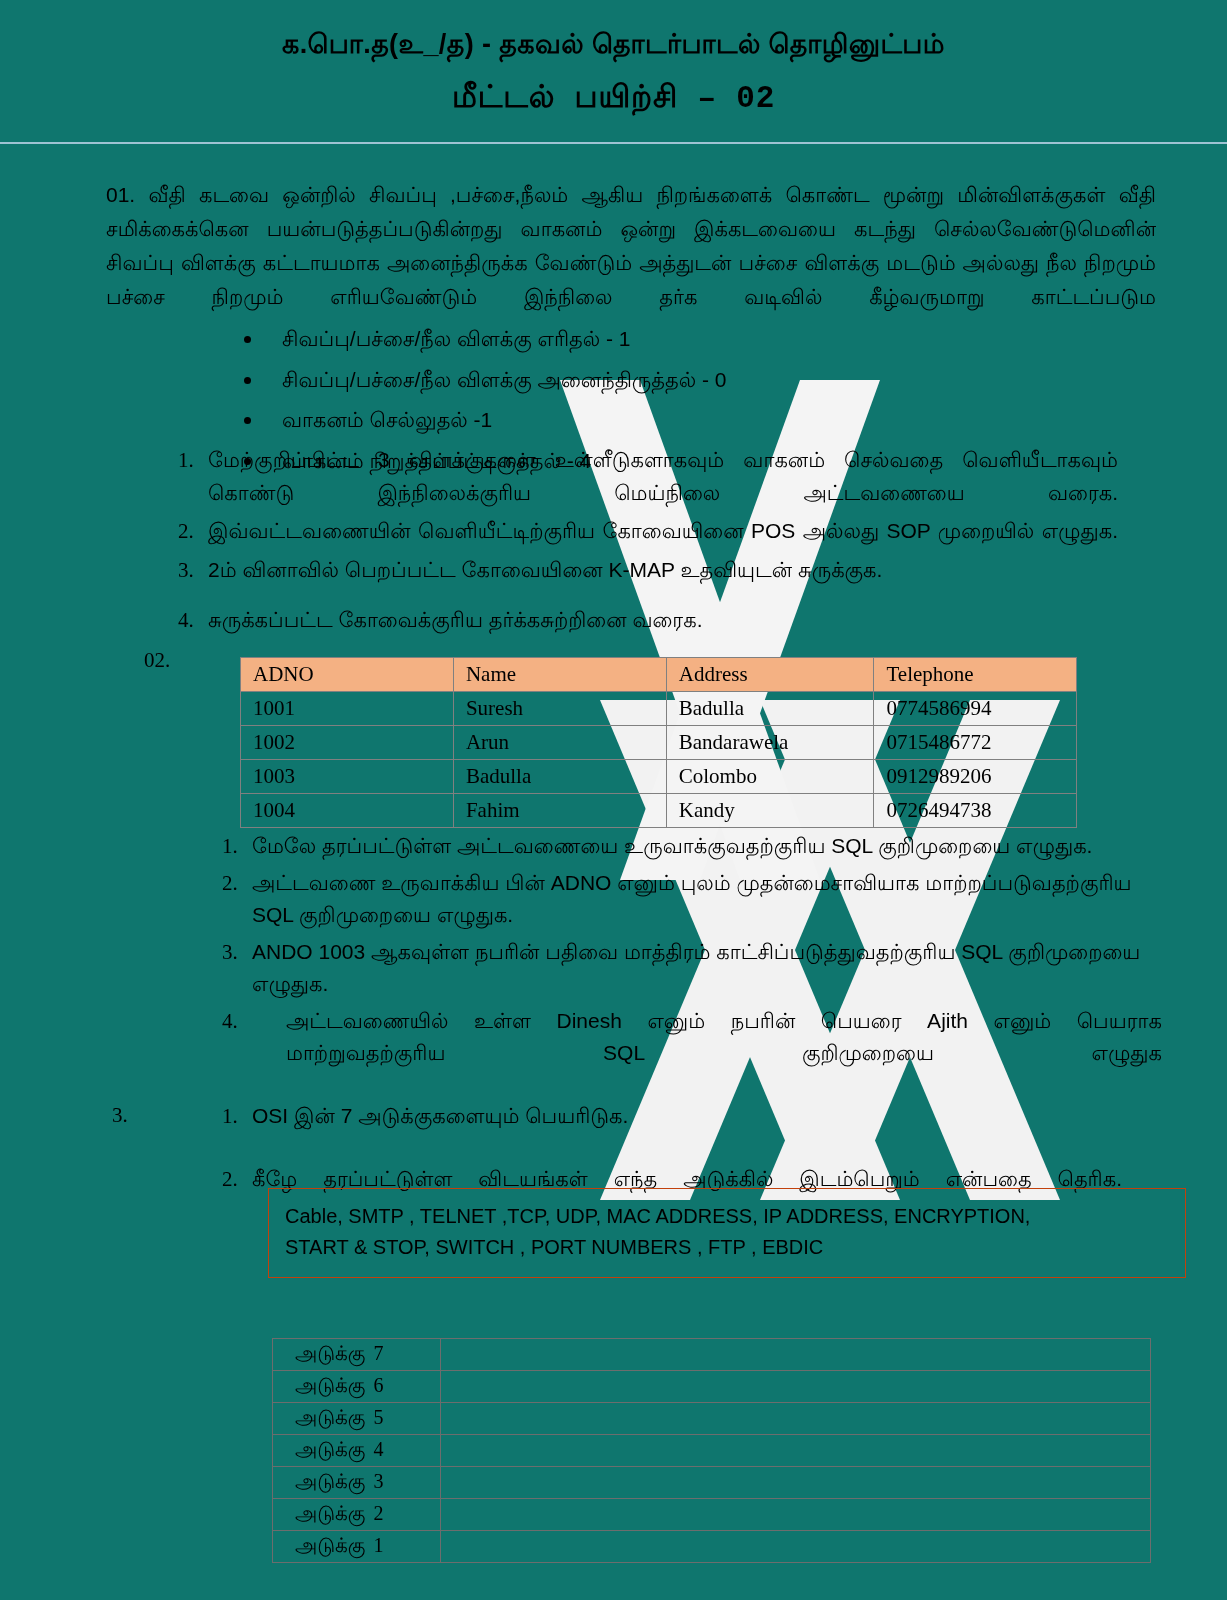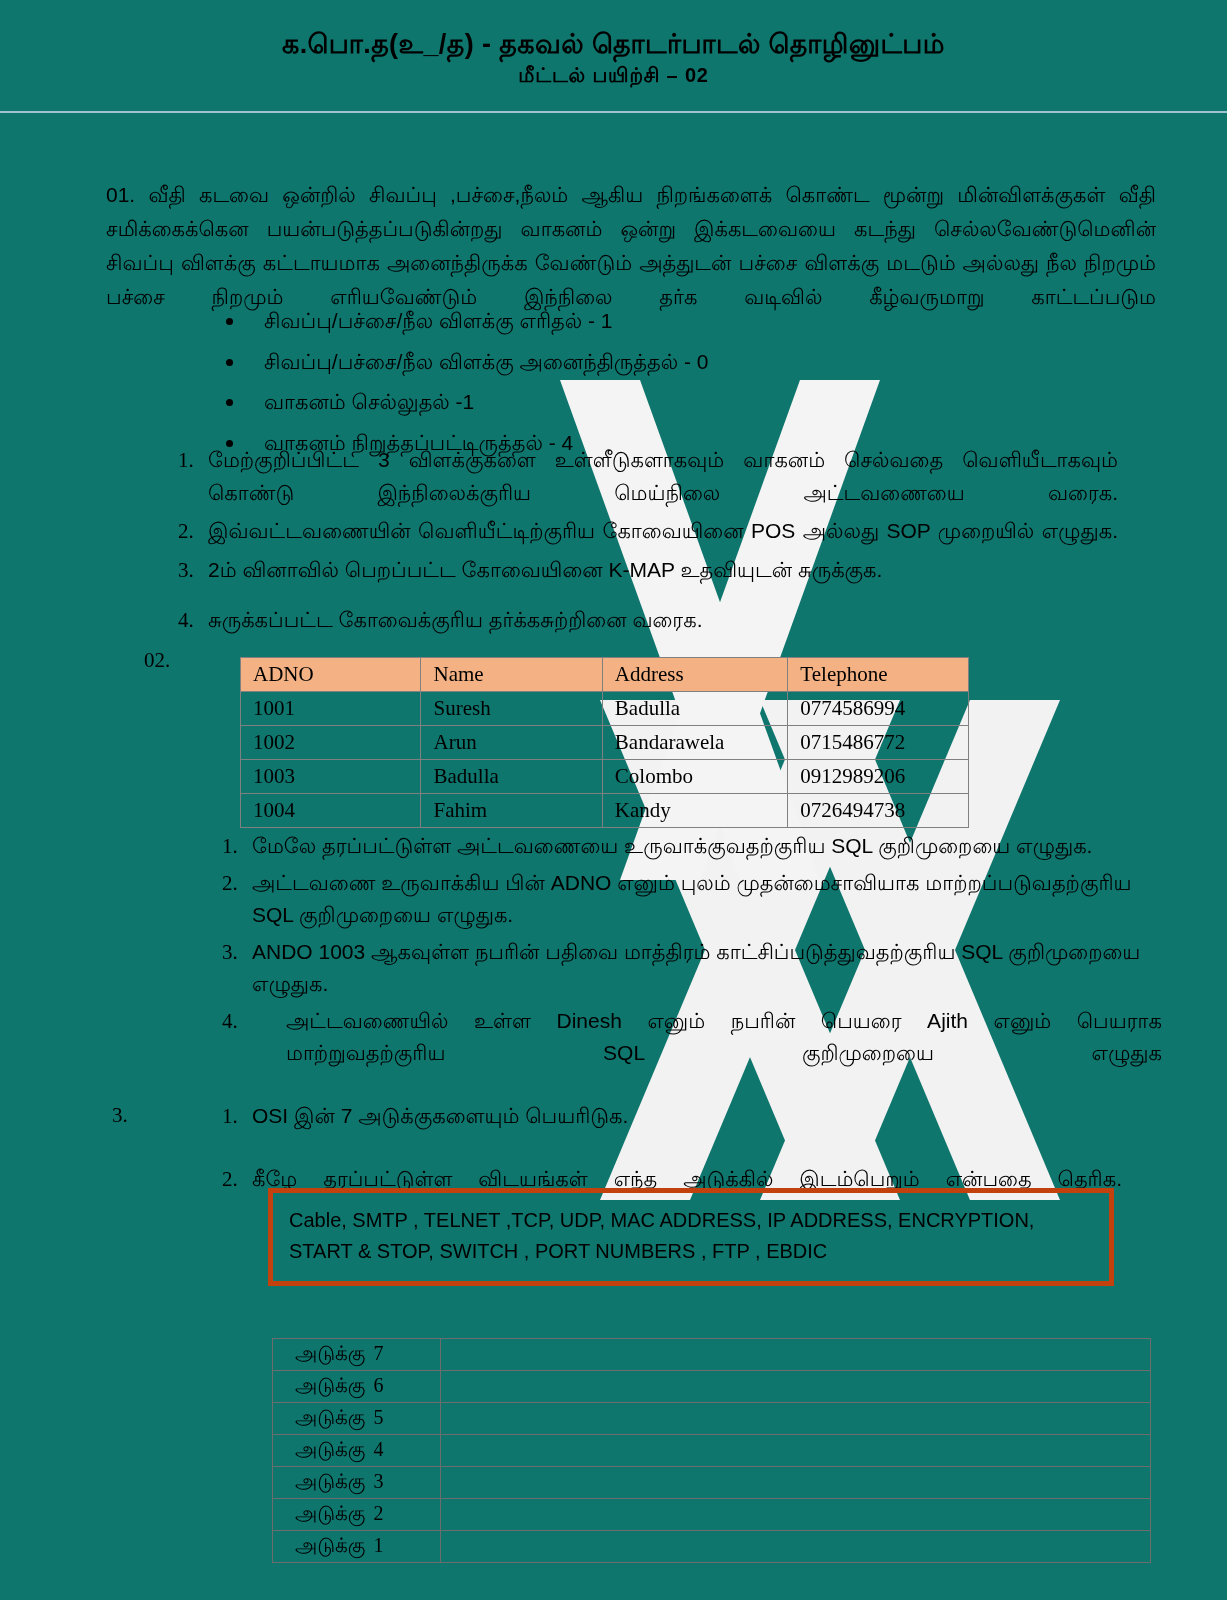--- a/index.html
+++ b/index.html
@@ -43,24 +43,25 @@
     text-align: center;
   }
   .doc-header .line1 {
     font-family: "Liberation Sans", "DejaVu Sans", sans-serif;
     font-size: 27px;
     font-weight: bold;
     letter-spacing: 0.4px;
     line-height: 1.35;
   }
   .doc-header .line2 {
-    font-family: Liberation Sans, sans-serif;
-    font-size: 20px;
+    font-family: Liberation Mono, monospace;
+    font-size: 31px;
     font-weight: bold;
     letter-spacing: 0.8px;
+    margin-top: 16px;
     line-height: 1.35;
   }
   .header-rule {
     margin-top: 22px;
     height: 2px;
     background: #9fc3d3;
     width: 100%;
   }
 
   
@@ -77,21 +78,21 @@
     line-height: 1.62;
     text-align: justify;
     text-align-last: justify;
   }
 
   .bullets {
     position: absolute;
     left: 218px;
     top: 305px;
     width: 800px;
-    margin: 0;
+    margin: 18px;
     padding: 0;
     list-style: none;
     font-size: 21px;
     line-height: 1.55;
   }
   .bullets li {
     position: relative;
     padding-left: 46px;
     margin-bottom: 8px;
   }
@@ -137,21 +138,21 @@
     top: 648px;
     font-size: 21px;
     font-family: "Liberation Serif", serif;
     margin-left: 32px;
   }
 
   table.adno {
     position: absolute;
     left: 240px;
     top: 657px;
-    width: 729px;
+    width: 837px;
     border-collapse: collapse;
     font-family: "Liberation Serif", "DejaVu Serif", serif;
     font-size: 21px;
   }
   table.adno th, table.adno td {
     border: 1px solid #808080;
     padding: 4px 0 4px 12px;
     text-align: left;
     font-weight: normal;
     height: 24px;
@@ -204,23 +205,23 @@
   .q3-subs .item { display: flex; }
   .q3-subs .item.spaced { margin-top: 30px; }
   .q3-subs .num { width: 30px; flex: 0 0 30px; font-family: "Liberation Serif", serif; }
   .q3-subs .txt { flex: 1; }
   .q3-subs .item.j .txt { text-align: justify; text-align-last: justify; }
 
   .terms-box {
     position: absolute;
     left: 268px;
     top: 1188px;
-    width: 846px;
+    width: 918px;
     box-sizing: border-box;
-    border: 5px solid #c2410c;
+    border: 1px solid #c2410c;
     padding: 12px 16px 14px 16px;
     font-family: "Liberation Sans", "DejaVu Sans", sans-serif;
     font-size: 20px;
     line-height: 1.55;
   }
 
   table.layers {
     position: absolute;
     left: 272px;
     top: 1338px;

